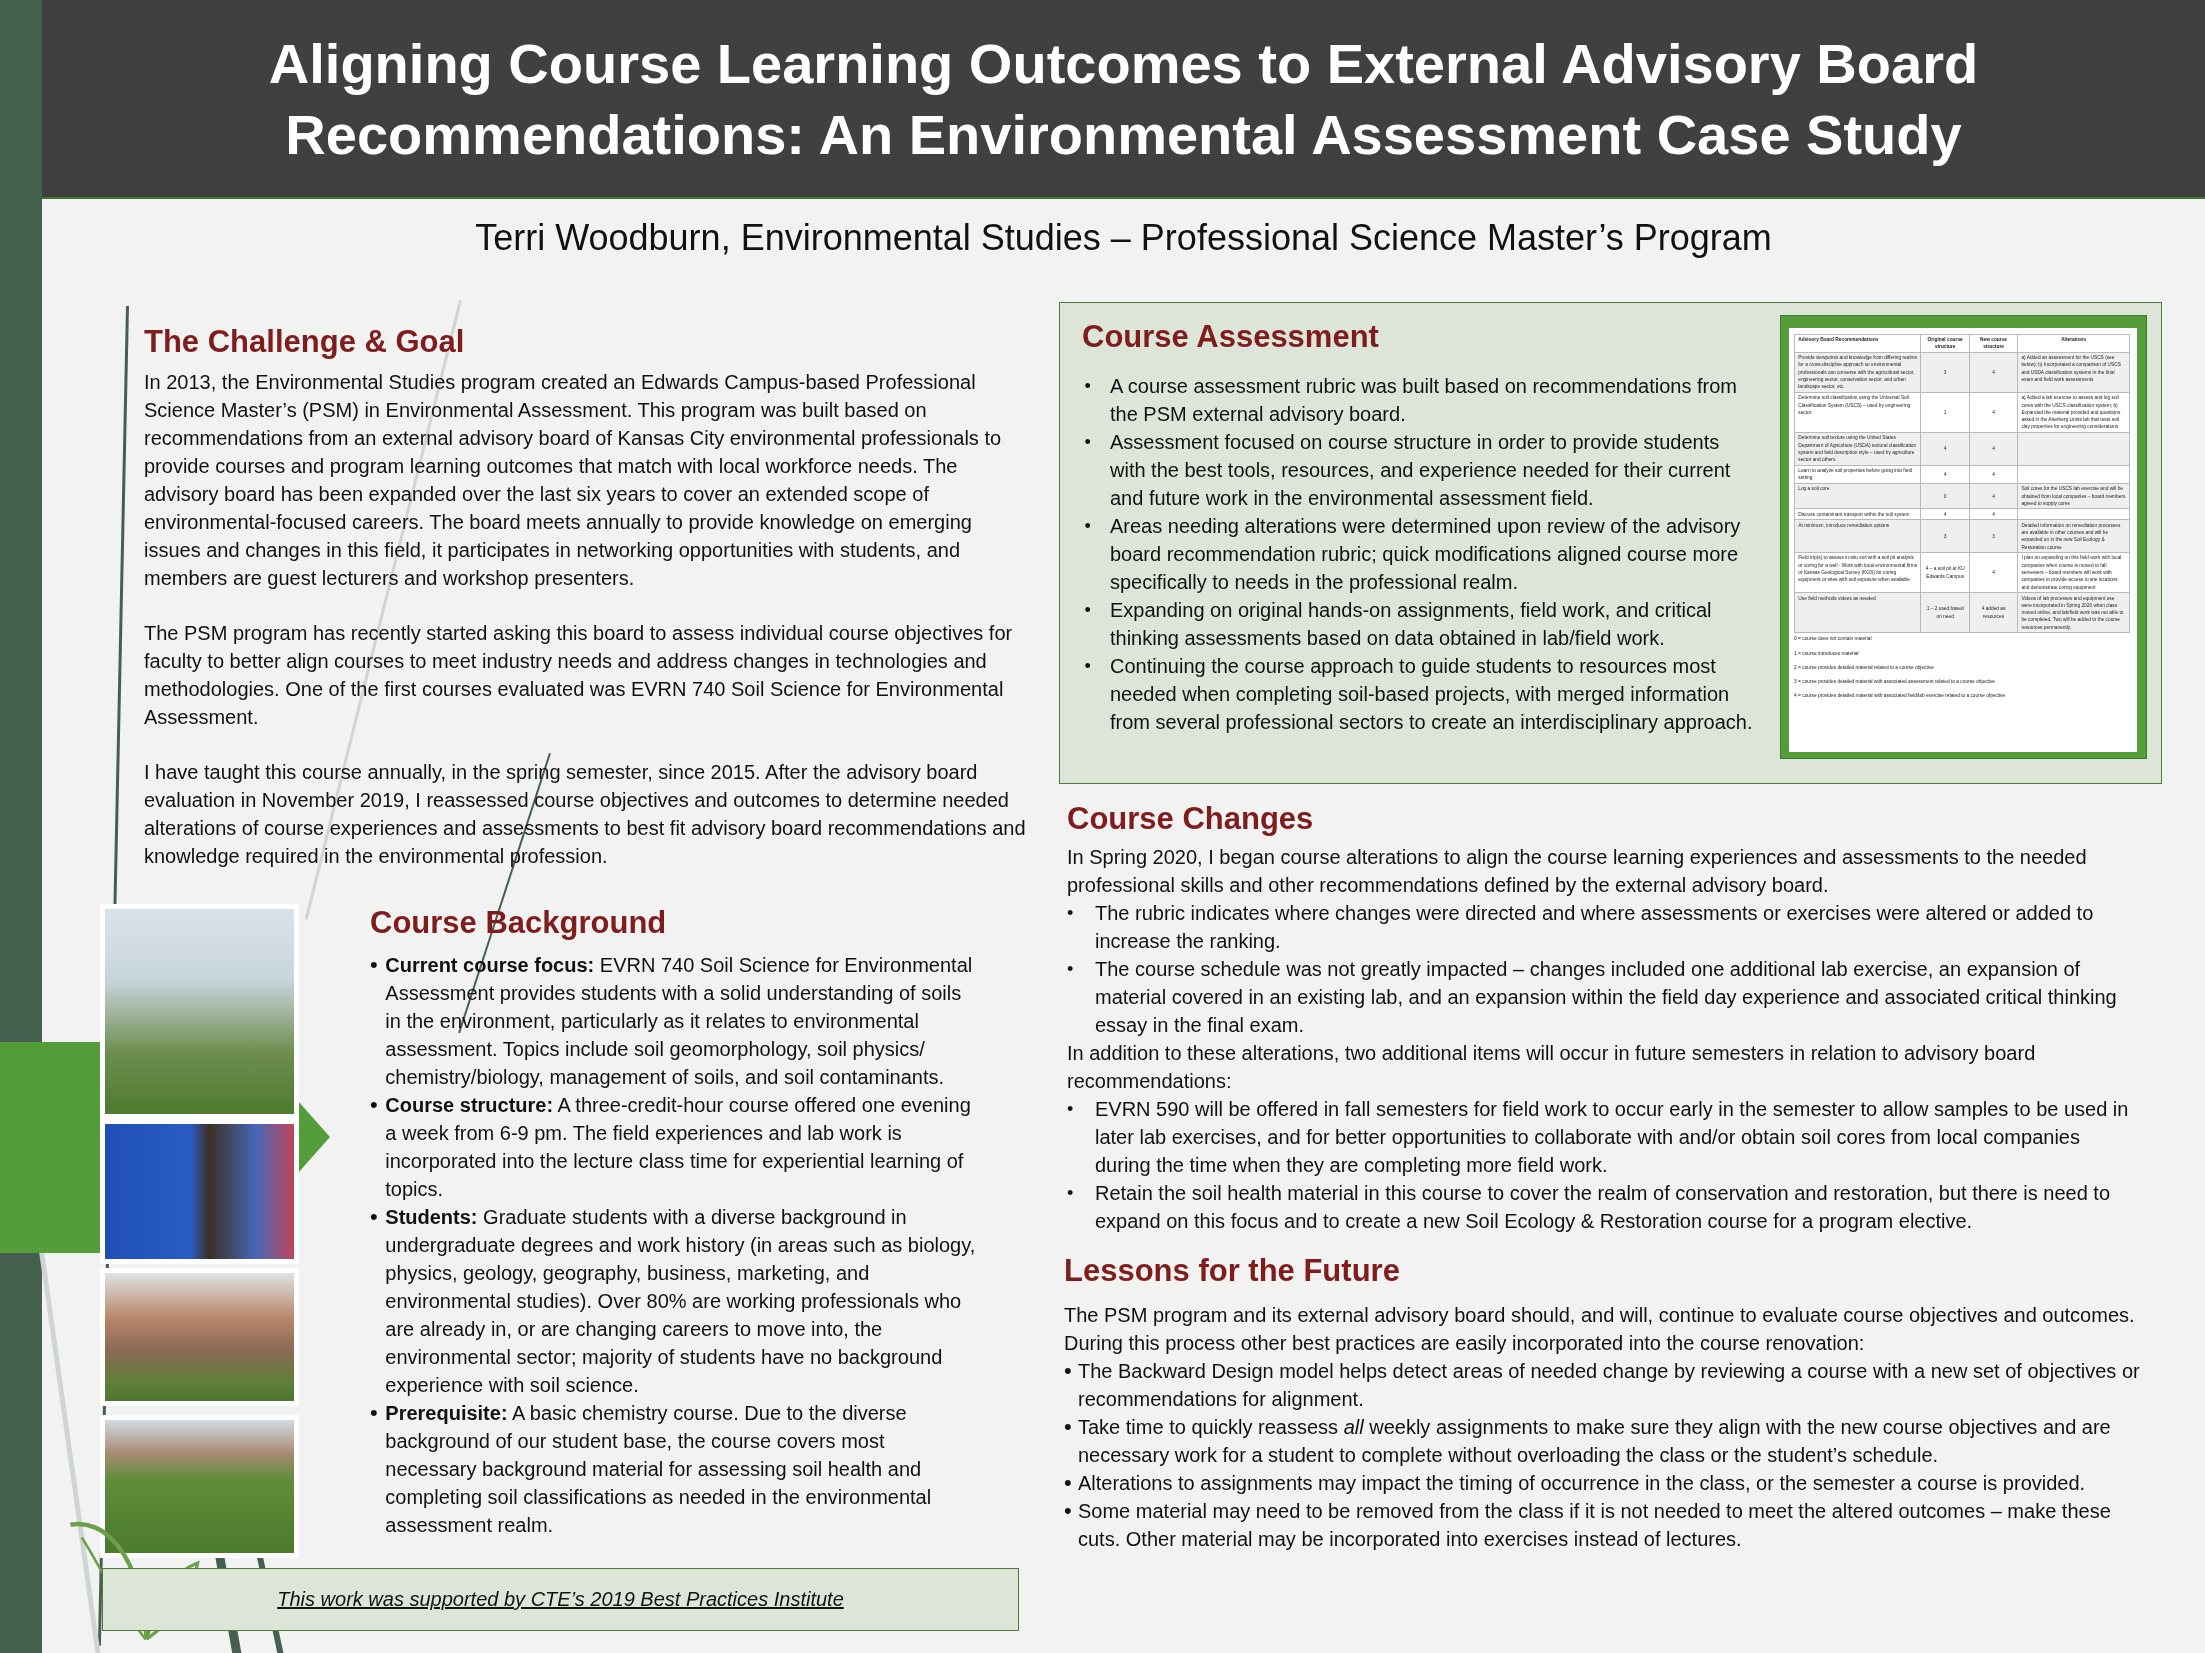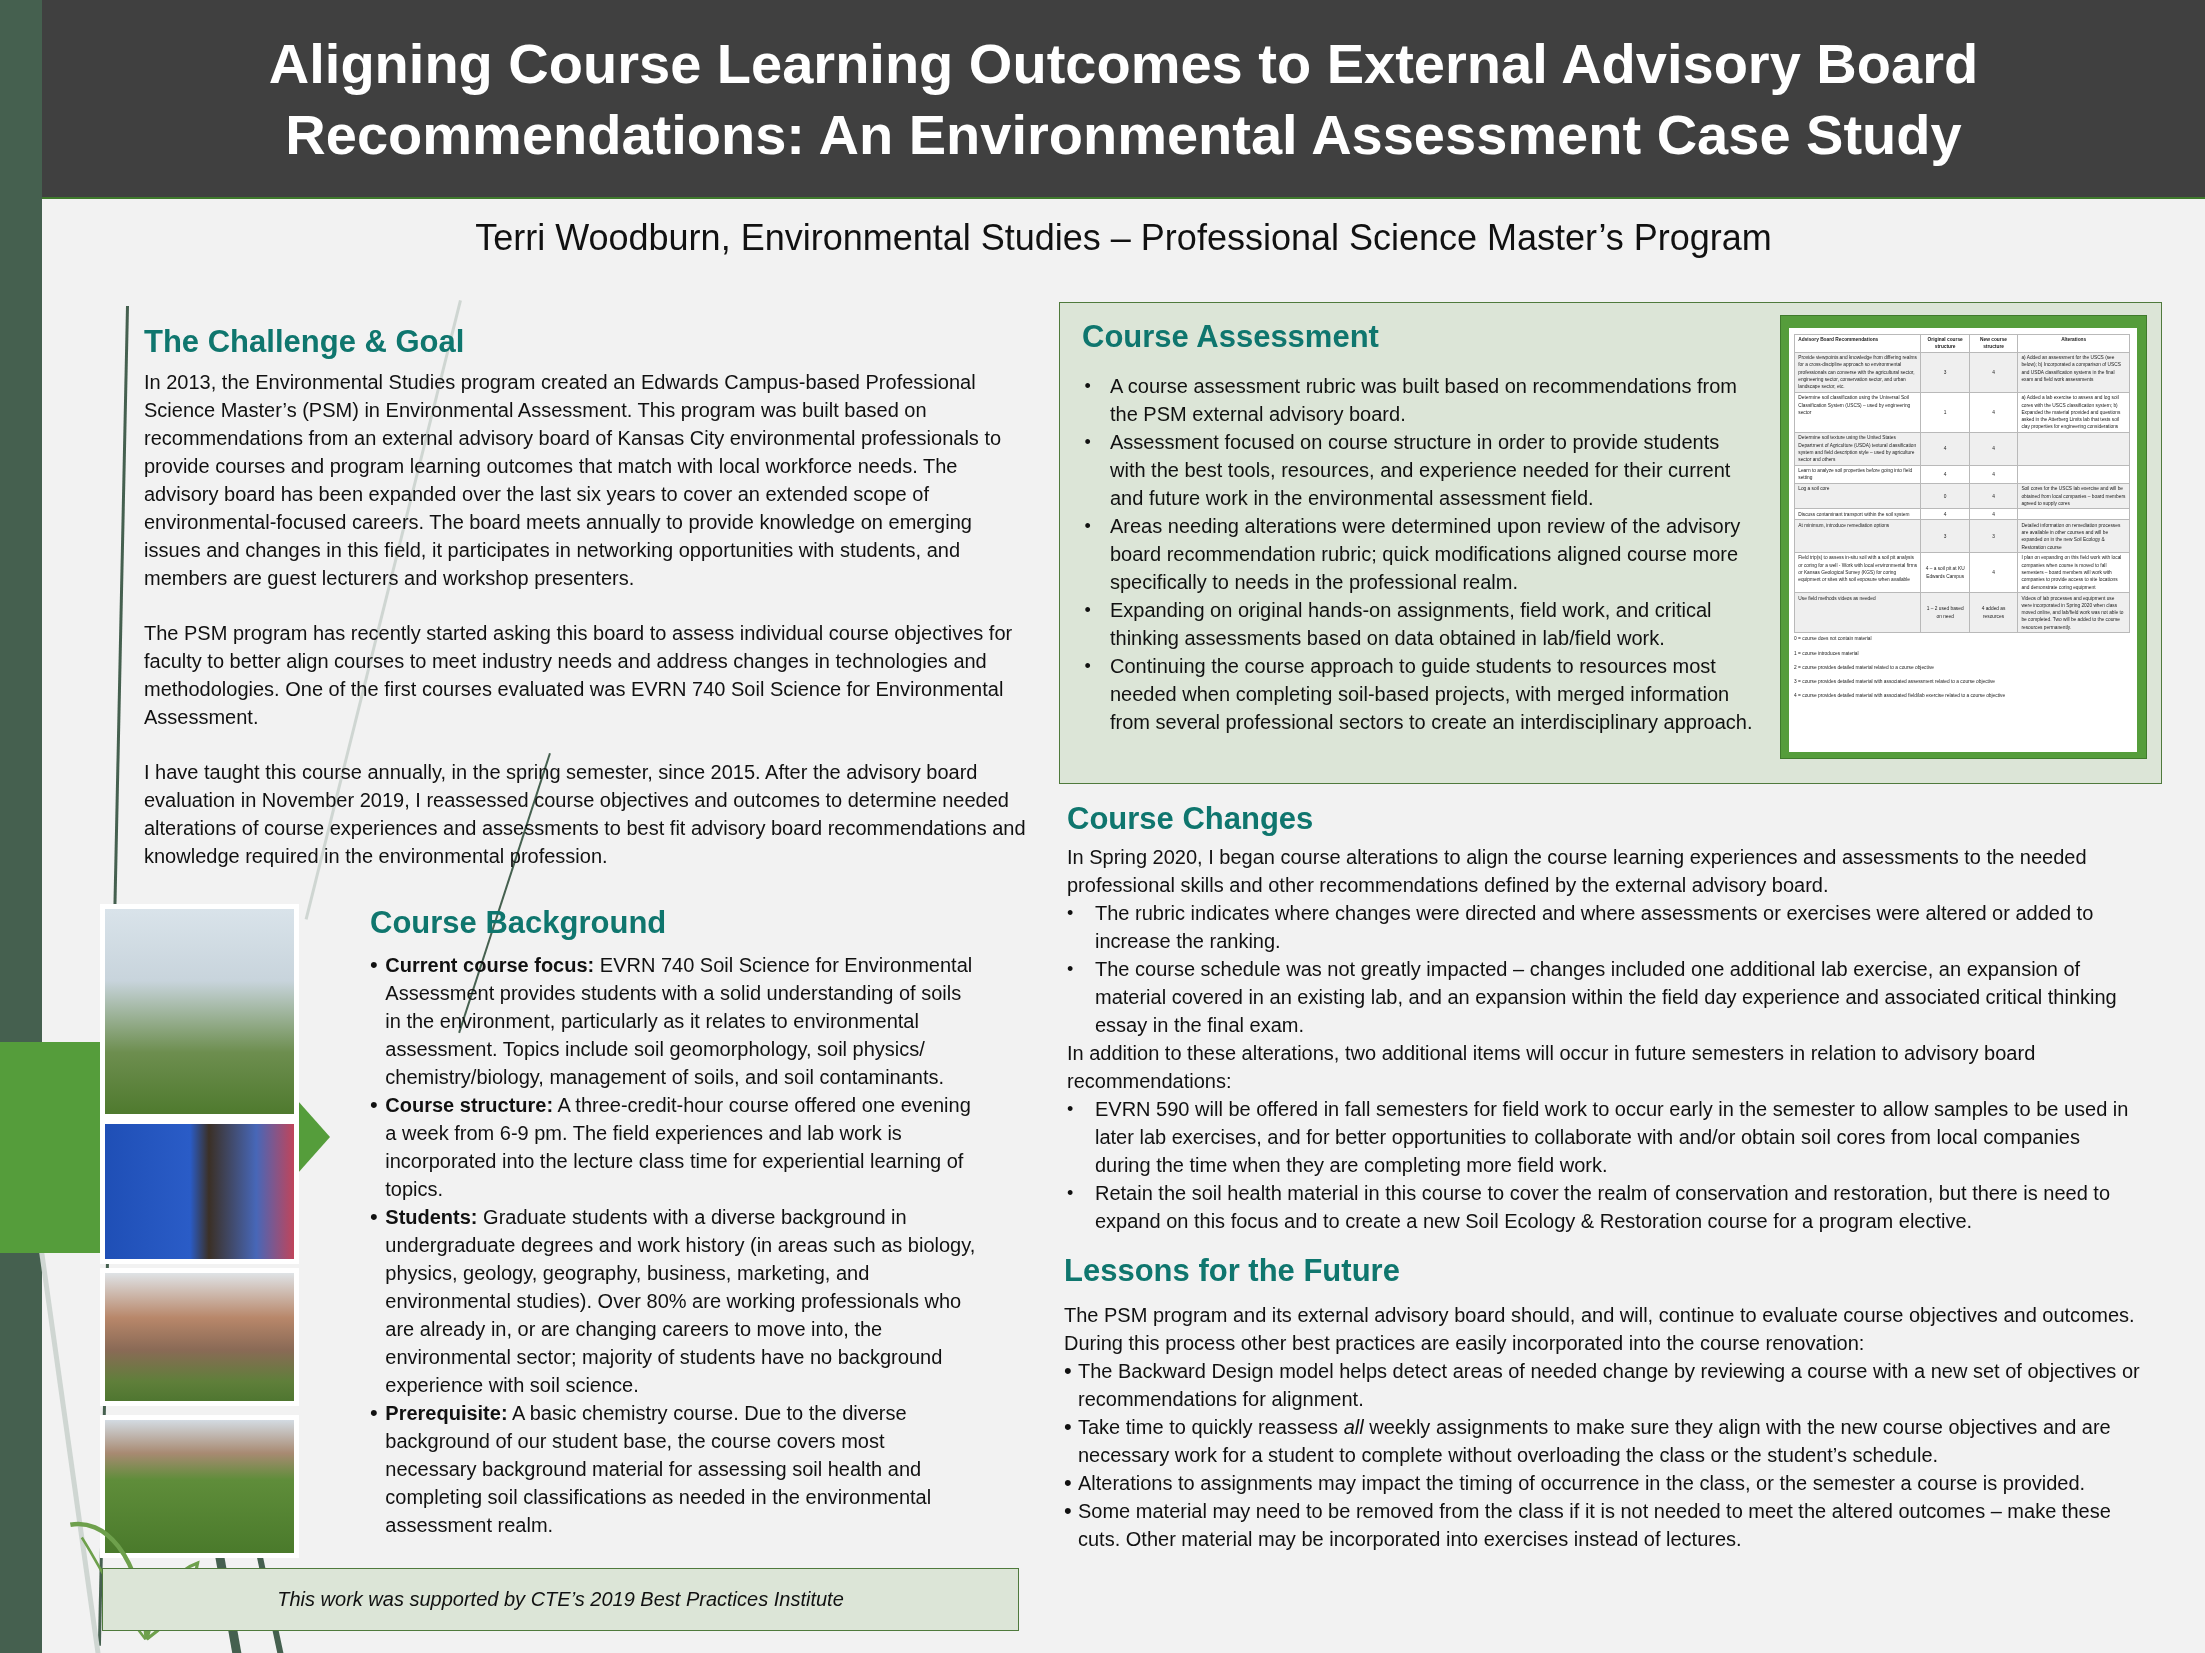--- a/index.html
+++ b/index.html
@@ -20,21 +20,21 @@
     margin:0; color:#fff; font-weight:bold; font-size:56px; line-height:71px; text-align:center;
     letter-spacing:0px;
   }
   .author {
     left:42px; top:217px; width:2163px; text-align:center;
     font-size:36px; color:#111; 
   }
   .deco-line { background:#cfd6d2; transform-origin:top left; }
   .deco-line.dark { background:#45604f; }
 
-  h2.sec { margin:0; font-weight:bold; font-size:31px; color:#0f766e; }
+  h2.sec { margin:0; font-weight:bold; font-size:31px; color:#7f1d1d; }
   .body-text {
     font-family:"Liberation Sans", sans-serif;
     font-size:20px; line-height:28px; color:#111;
   }
   .body-text p { margin:0; }
   .gap { height:27.4px; }
 
   
   .challenge { left:144px; top:324px; width:887px; }
   .challenge h2 { margin-bottom:7.7px; }
@@ -68,21 +68,21 @@
   .bullets { list-style:none; margin:0; padding:0; }
   .bullets li { position:relative; padding-left:15.3px; }
   .bullets li::before { content:"\2022"; position:absolute; left:0; top:0; font-size:22px; }
   .bullets b { font-weight:bold; }
 
   .support-box {
     left:102px; top:1568px; width:915px; height:61px;
     background:#dce5d7; border:1.9px solid #4f7a3c;
     display:flex; align-items:center; justify-content:center;
   }
-  .support-box span { font-style:italic; font-size:20px; }
+  .support-box span { font-style:italic; font-size:20px;text-decoration:underline; }
 
   .leaf { left:64px; top:1512px; width:140px; height:140px; }
 
   
   .assess-box {
     left:1059px; top:302px; width:1101px; height:480px;
     background:#dce5d7; border:1.9px solid #4f7a3c;
   }
   .assess-text { left:1082px; top:319px; width:676px; }
   .assess-text h2 { margin-bottom:16.6px; }

